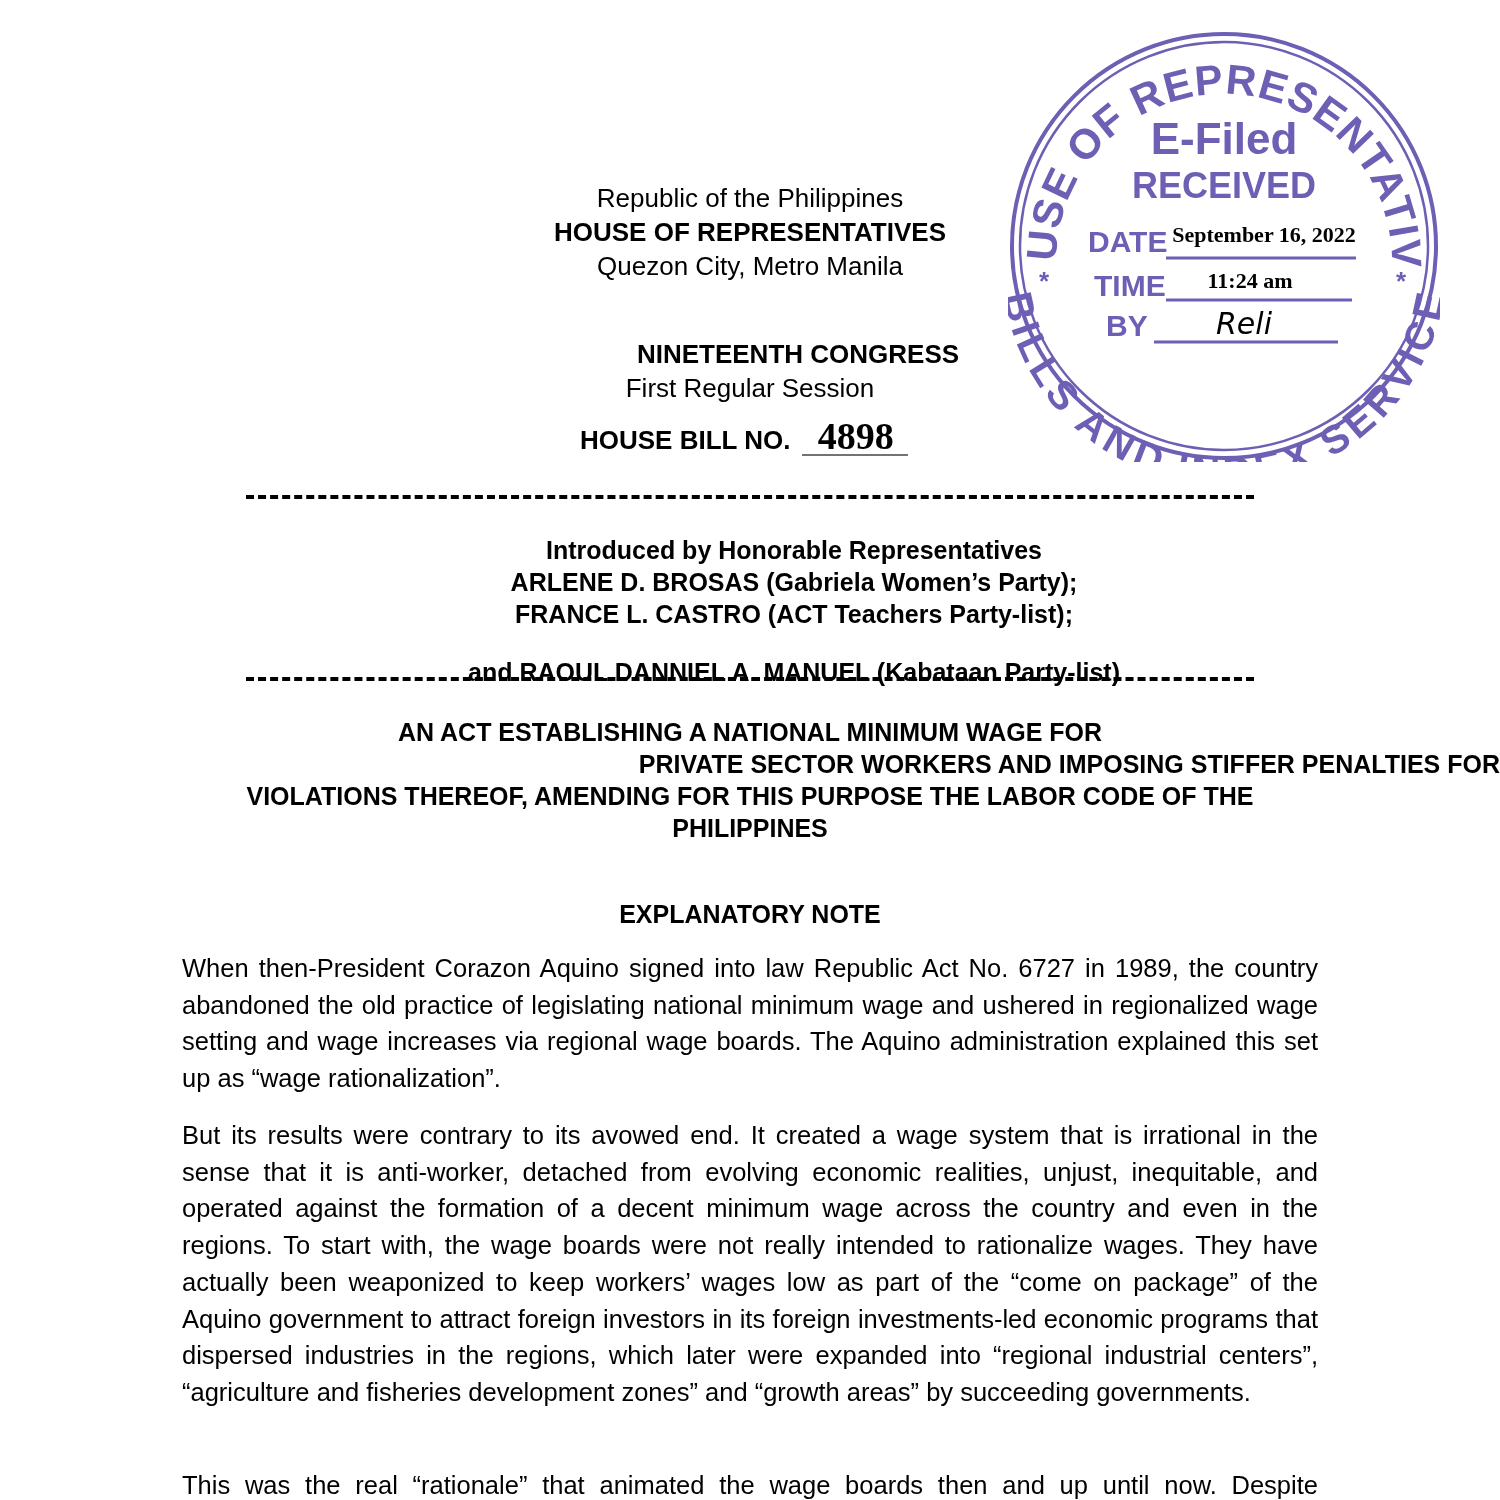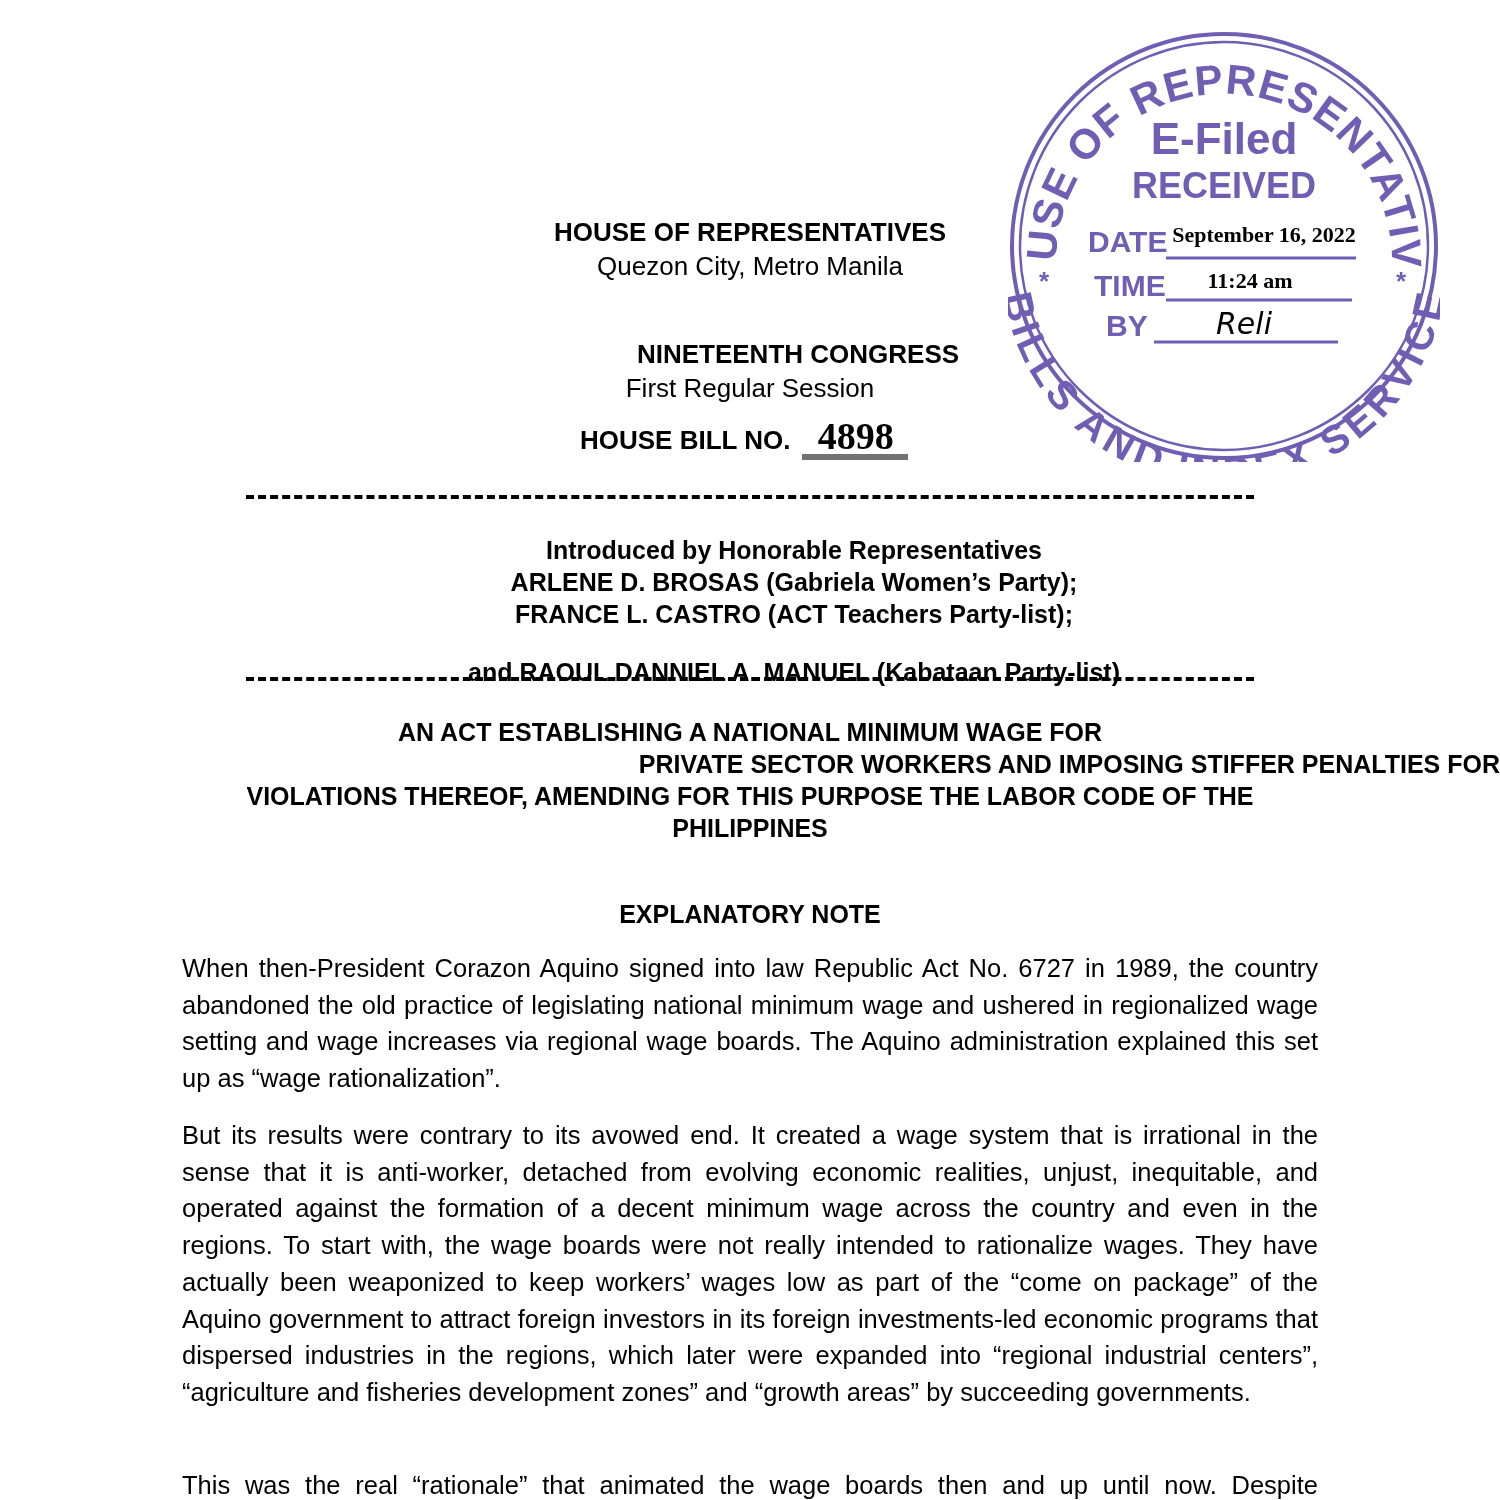--- a/index.html
+++ b/index.html
@@ -2,33 +2,34 @@
 <html><head>
   <meta charset="utf-8">
   <style>
     html, body { margin: 0; padding: 0; background: #ffffff; }
     body { width: 1500px; height: 1500px; position: relative; overflow: hidden; font-family: "Liberation Sans", sans-serif; color: #000; }
     .page { position: absolute; left: 0; top: 0; width: 1500px; height: 1500px; }
     .center { position: absolute; left: 0; width: 1500px; text-align: center; }
     .hdr { font-size: 26px; line-height: 34px; }
     .bold { font-weight: bold; }
     .hbill { position: absolute; left: 580px; top: 418px; font-size: 26px; font-weight: bold; white-space: nowrap; }
-    .hbill .num { display: inline-block; width: 104px; border-bottom: 6px solid #737373; text-align: center; font-family: "Liberation Serif", serif; font-size: 38px; line-height: 36px; vertical-align: baseline; margin-left: 4px; padding-left: 2px; }
+    .hbill .num { display: inline-block; width: 104px; border-bottom: 2px solid #737373; text-align: center; font-family: "Liberation Serif", serif; font-size: 38px; line-height: 36px; vertical-align: baseline; margin-left: 4px; padding-left: 2px; }
     .dashes { position: absolute; left: 246px; width: 1008px; height: 0; border-top: 4px dashed #000; }
     .intro { font-size: 25px; line-height: 32px; font-weight: bold; padding-left: 44px; }
     .title { font-size: 25px; line-height: 32px; font-weight: bold; }
     .body-text { position: absolute; left: 182px; width: 1136px; font-size: 25.5px; line-height: 36.7px; text-align: justify; }
     .stamp { position: absolute; left: 1008px; top: 30px; width: 432px; height: 432px; }
     .stamp svg { width: 100%; height: 100%; }
   </style>
 </head>
 <body>
 
 <div class="page">
 
+  <div class="center hdr" style="top:181px;">Republic of the Philippines</div>
   <div class="center hdr bold" style="top:215px;">HOUSE OF REPRESENTATIVES</div>
   <div class="center hdr" style="top:249px;">Quezon City, Metro Manila</div>
 
   <div class="center hdr bold" style="top:337px;padding-left:48px;">NINETEENTH CONGRESS</div>
   <div class="center hdr" style="top:371px;">First Regular Session</div>
 
   <div class="hbill">
     <span>HOUSE BILL NO.</span>
     <span class="num">4898</span>
   </div>

